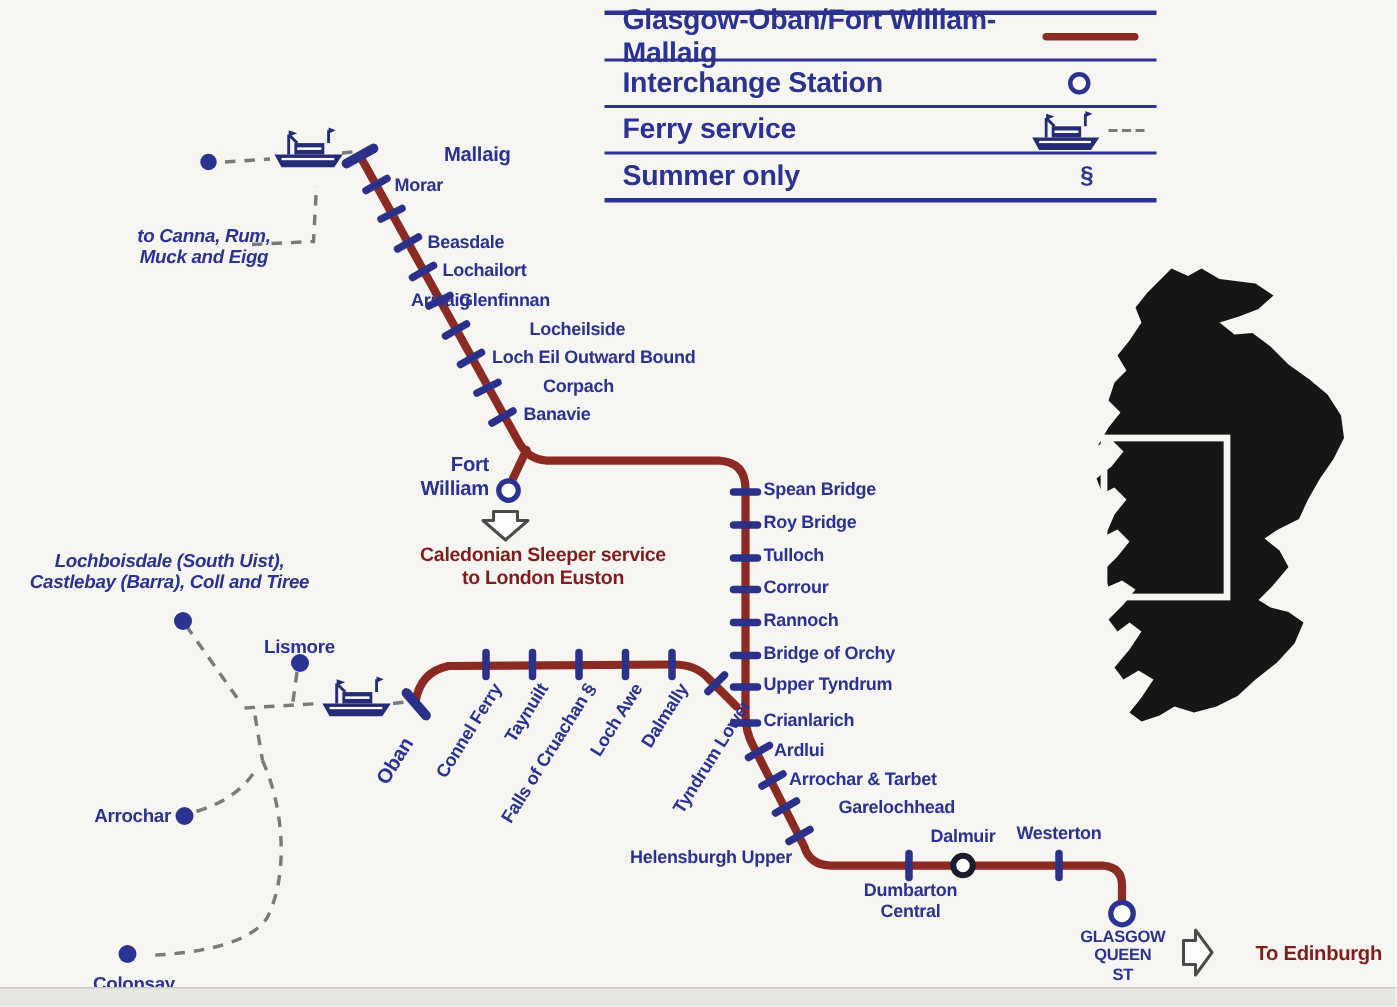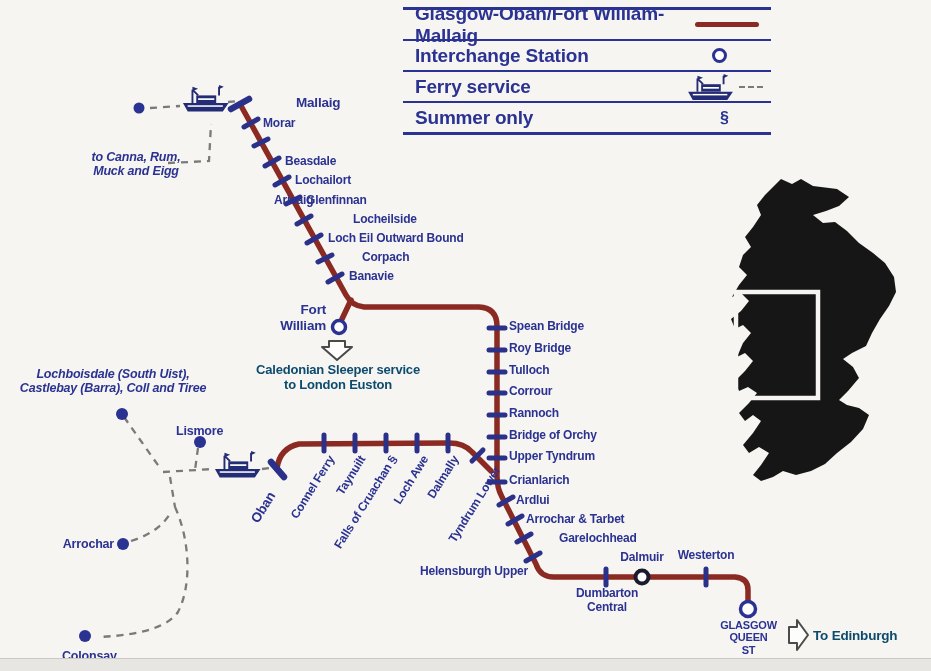--- a/index.html
+++ b/index.html
@@ -4,21 +4,21 @@
 <style>
   html,body{margin:0;padding:0;background:#fff;}
   .stage{position:relative;width:931px;height:671px;background:#f7f5f1;overflow:hidden;
          font-family:"Liberation Sans",sans-serif;}
   .lbl{position:absolute;color:#2a3292;font-weight:bold;font-size:12px;white-space:nowrap;
        letter-spacing:-0.2px;line-height:1.15;}
   .pre{white-space:pre-line;}
   .big{font-size:13.5px;}
   .sm{font-size:11px;}
   .it{font-style:italic;font-size:12.5px;}
-  .dark{color:#0c4a6e;}
+  .dark{color:#7f1d1d;margin-left:24px;}
   .ctr{text-align:center;}
   .rt{text-align:right;}
   .rlab{position:absolute;width:0;height:0;}
   .rlab span{position:absolute;right:0;top:0;white-space:nowrap;
              transform:rotate(-58deg);transform-origin:100% 0;
              color:#2a3292;font-weight:bold;font-size:12px;letter-spacing:-0.2px;}
   .rlab.big span{font-size:13.5px;}
   .legend{position:absolute;left:403px;top:7px;width:368px;
           border-top:3px solid #2a3292;border-bottom:3px solid #2a3292;}
   .legend .row{height:29px;display:flex;align-items:center;

